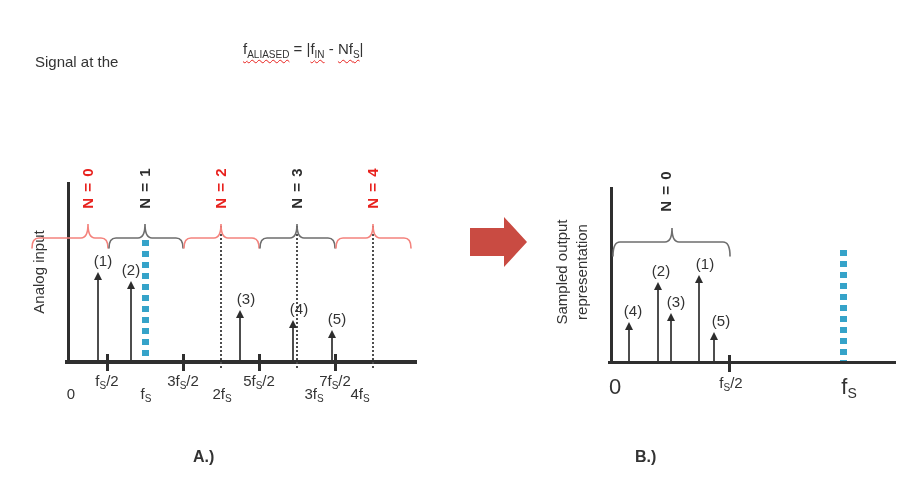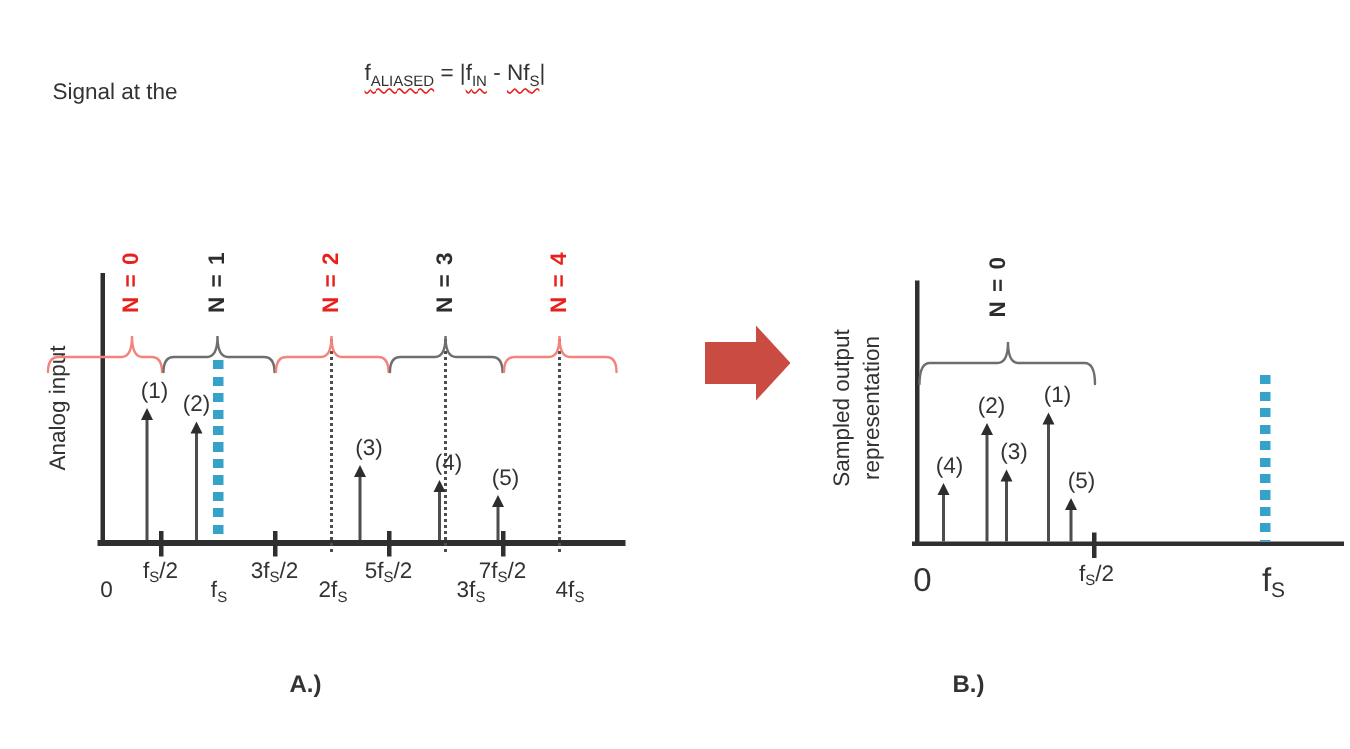--- a/index.html
+++ b/index.html
@@ -110,21 +110,21 @@
       <div class="abs" style="left: 327.5px; top: 330px; width: 0px; height: 0px; border-left: 4.5px solid transparent; border-right: 4.5px solid transparent; border-bottom: 8px solid rgb(45, 45, 45);"></div>
       <div class="abs spec-label" style="left: 337px; top: 310px;">(5)</div>
       <div class="abs xlab" style="left: 71px; top: 385px;"><span>0</span></div>
       <div class="abs xlab" style="left: 107px; top: 372px;"><span>f</span><sub>S</sub><span>/2</span></div>
       <div class="abs xlab" style="left: 146px; top: 385px;"><span>f</span><sub>S</sub></div>
       <div class="abs xlab" style="left: 183px; top: 372px;"><span>3f</span><sub>S</sub><span>/2</span></div>
       <div class="abs xlab" style="left: 222px; top: 385px;"><span>2f</span><sub>S</sub></div>
       <div class="abs xlab" style="left: 259px; top: 372px;"><span>5f</span><sub>S</sub><span>/2</span></div>
       <div class="abs xlab" style="left: 298px; top: 385px; margin-left: 16px;"><span>3f</span><sub>S</sub></div>
       <div class="abs xlab" style="left: 335px; top: 372px;"><span>7f</span><sub>S</sub><span>/2</span></div>
-      <div class="abs xlab" style="left: 380px; top: 385px;"><span>4f</span><sub>S</sub></div>
+      <div class="abs xlab" style="left: 360px; top: 385px;"><span>4f</span><sub>S</sub></div>
       <div class="abs" style="left: 609.5px; top: 187px; width: 3px; height: 177px; background: rgb(47, 47, 47);"></div>
       <div class="abs" style="left: 608px; top: 361px; width: 288px; height: 3px; background: rgb(47, 47, 47);"></div>
       <div class="abs" style="left: 839.5px; top: 250px; width: 7px; height: 111px; background: repeating-linear-gradient(rgb(53, 163, 201) 0px, rgb(53, 163, 201) 6px, transparent 6px, transparent 11px);"></div>
       <div class="abs" style="left: 727.5px; top: 355px; width: 3px; height: 17px; background: rgb(47, 47, 47);"></div>
       <div class="abs" style="left: 611px; top: 226px; width: 121px; height: 32px;">
         <svg width="121" height="32" viewBox="611 226 121 32">
           <path d="M 613 256 Q 613 242 620 242 L 665 242 Q 672 242 672 228 Q 672 242 679 242 L 723 242 Q 730 242 730 256" fill="none" stroke="#6e6e6e" stroke-width="1.6" stroke-linecap="round"></path>
         </svg>
       </div>
       <div class="abs rot zone-label" style="left: 626px; top: 182px; width: 80px; height: 18px; color: rgb(45, 45, 45);">N = 0</div>

